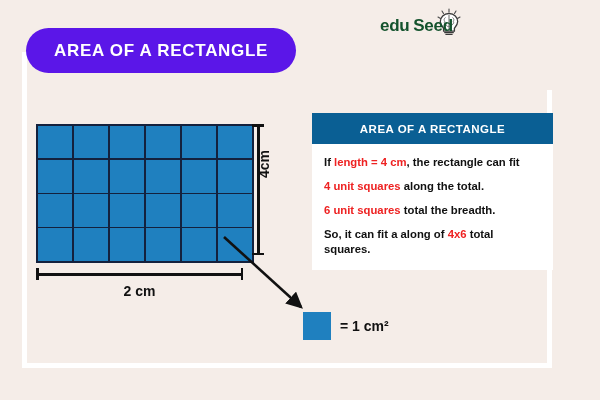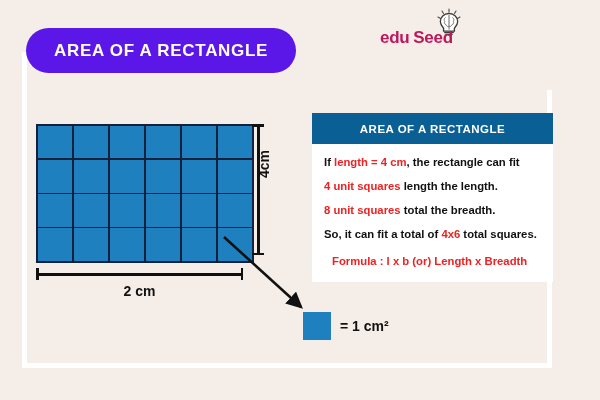--- a/index.html
+++ b/index.html
@@ -71,24 +71,24 @@
     height: 42px;
   }
   .logo-bulb {
     position: absolute;
     left: 54px;
     top: 0px;
   }
   .logo-text {
     position: absolute;
     left: 0px;
-    top: 20px;
+    top: 8px;
     font-size: 17px;
     font-weight: bold;
-    color: #be185d;
+    color: #14532d;
     letter-spacing: -0.3px;
   }
   .logo-text .seed { margin-left: 4px; }
 
   
   .grid-wrap {
     position: absolute;
     left: 36px;
     top: 124px;
   }
@@ -335,21 +335,20 @@
   <div class="legend-swatch"></div>
   <div class="legend-label">= 1 cm²</div>
 
   <div class="panel">
     <div class="panel-header">
       <span>AREA OF A RECTANGLE</span>
     </div>
     <div class="panel-body">
       <div id="panel-lines-host">
           <p><span>If </span><span class="hl">length = 4 cm</span><span>, the rectangle can fit</span></p>
-          <p><span class="hl">4 unit squares</span><span> length the length.</span></p>
-          <p><span class="hl">8 unit squares</span><span> total the breadth.</span></p>
-          <p><span>So, it can fit a total of </span><span class="hl">4x6</span><span> total squares.</span></p>
+          <p><span class="hl">4 unit squares</span><span> along the total.</span></p>
+          <p><span class="hl">6 unit squares</span><span> total the breadth.</span></p>
+          <p><span>So, it can fit a along of </span><span class="hl">4x6</span><span> total squares.</span></p>
         </div>
-      <p class="line-formula">Formula : l x b (or) Length x Breadth</p>
     </div>
   </div>
 
 </div>
 
 </body></html>

